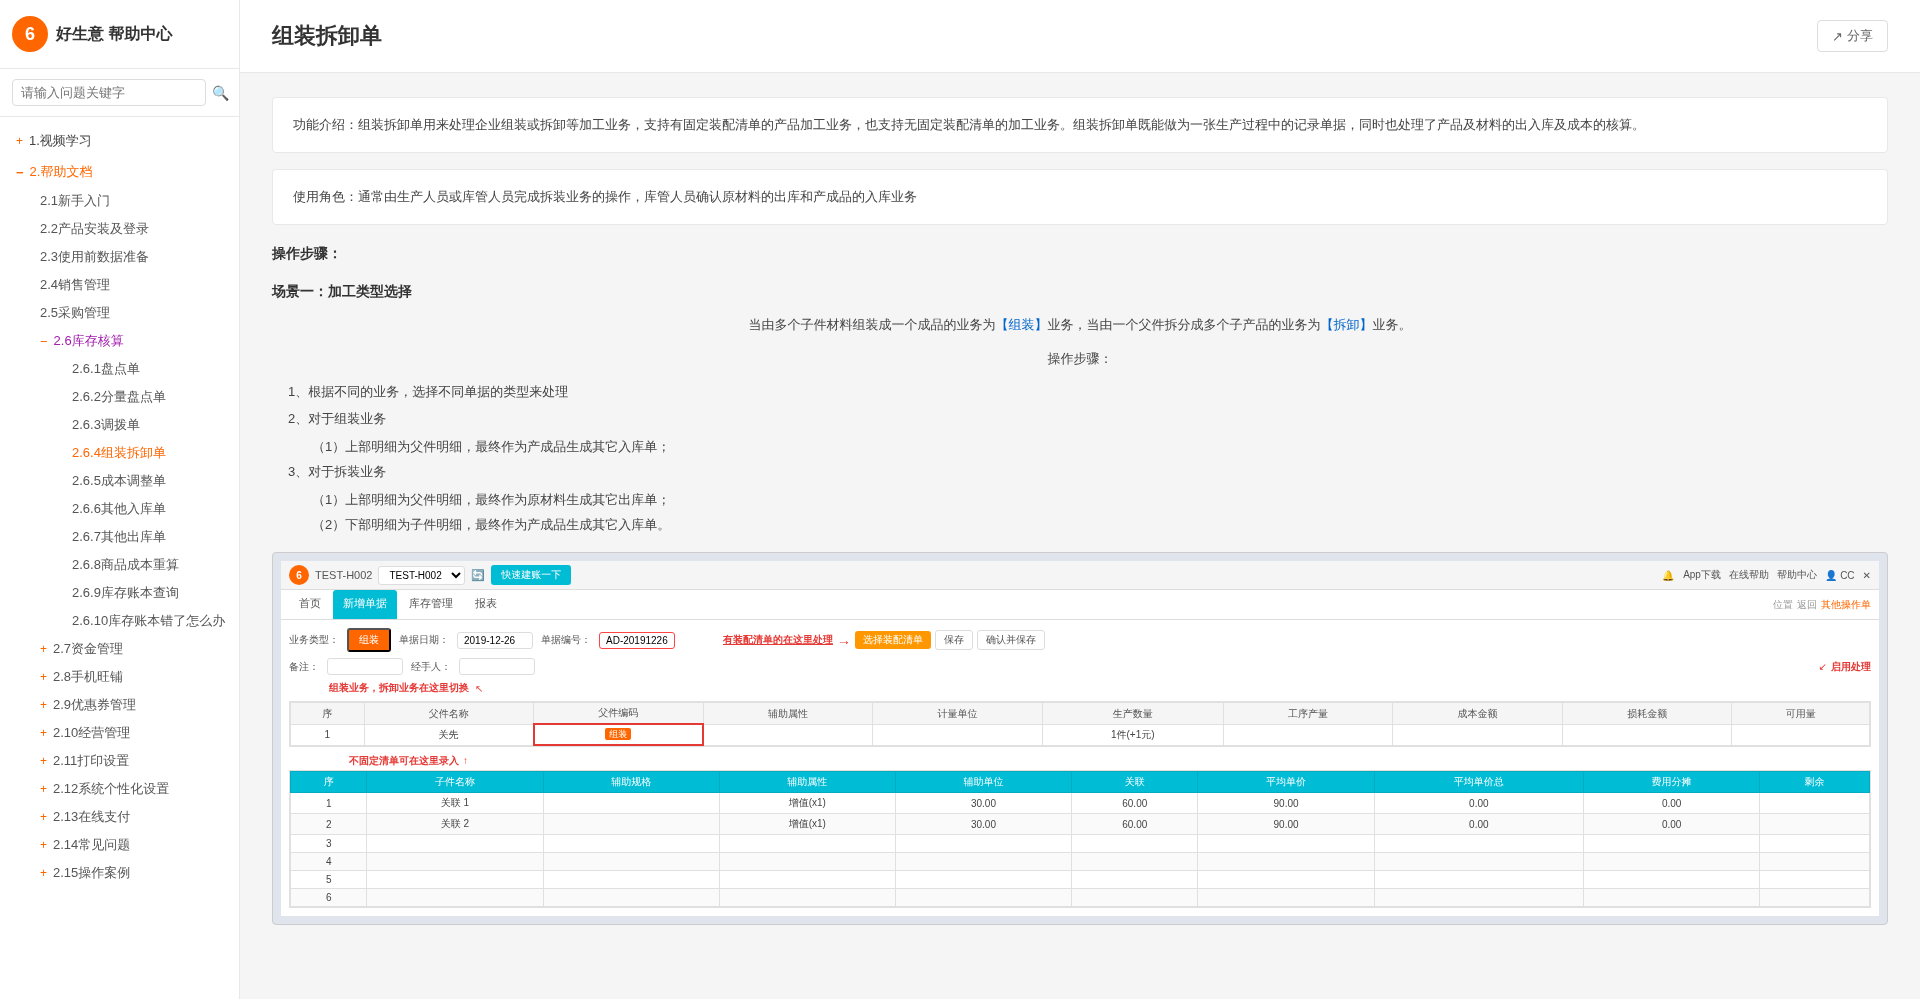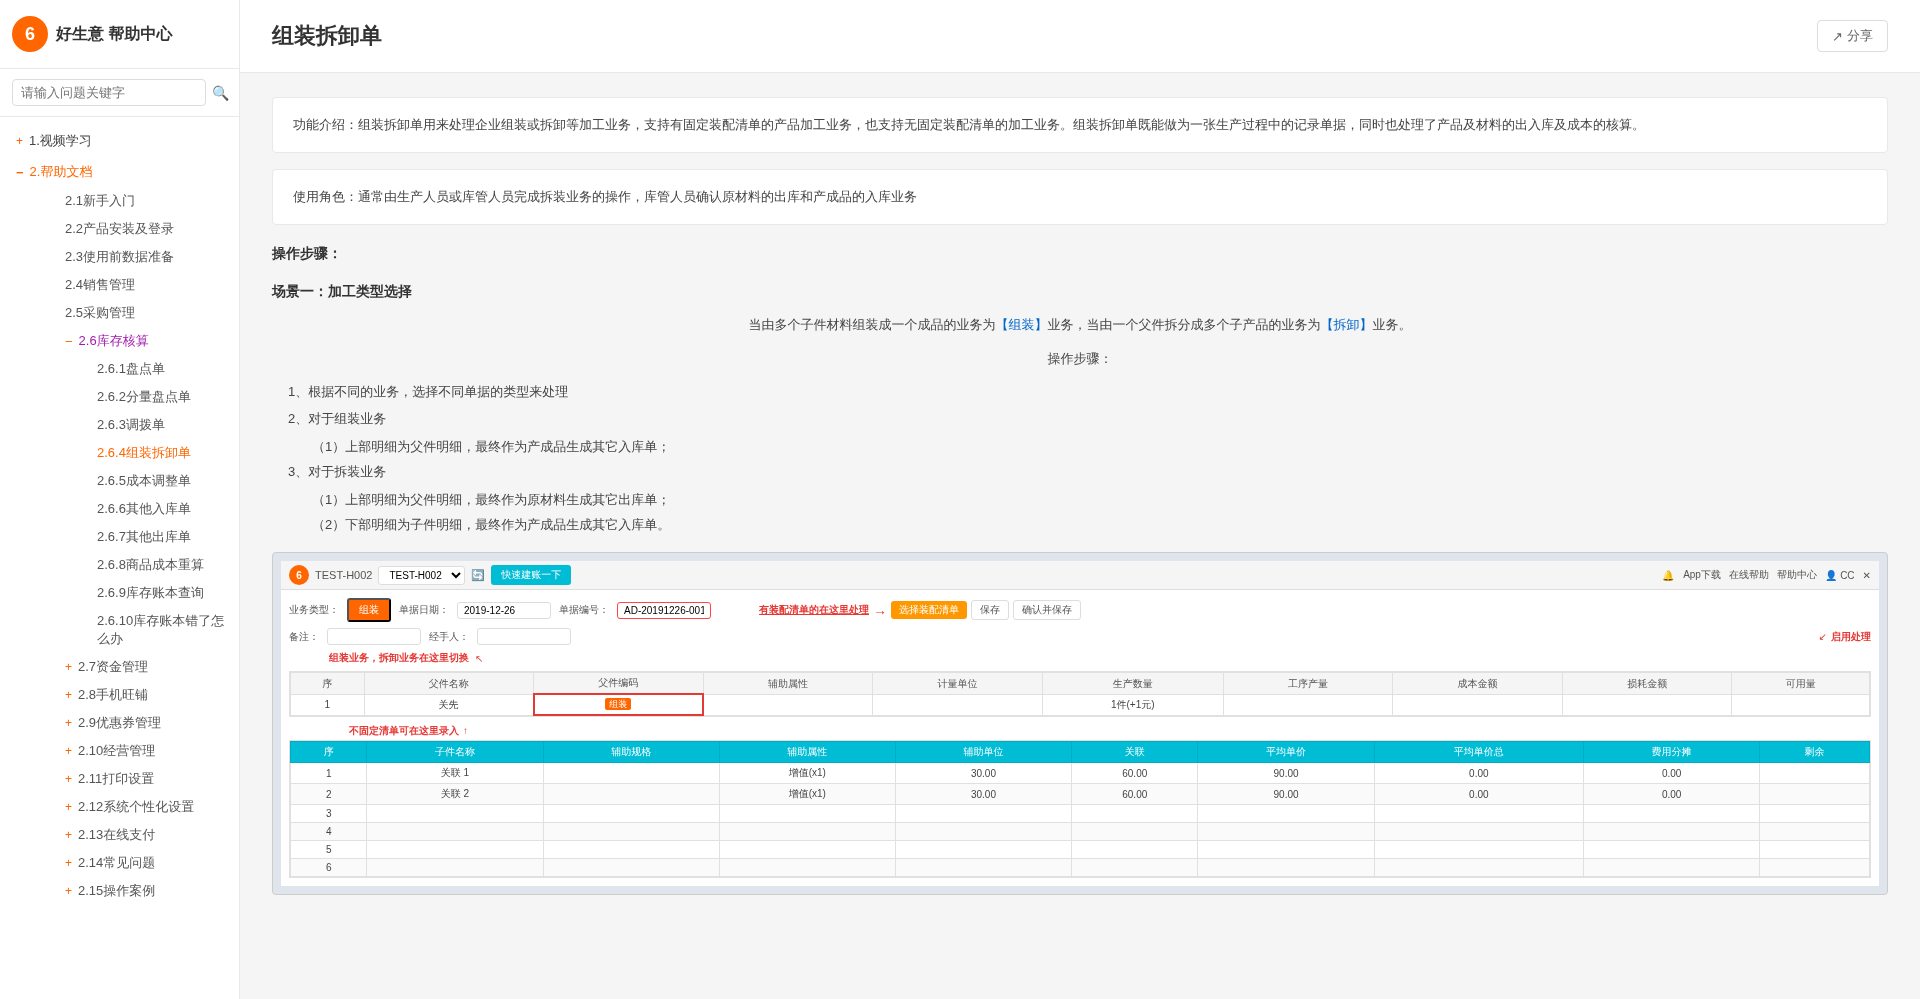--- a/index.html
+++ b/index.html
@@ -12,21 +12,21 @@
     #sidebar-title { font-size: 16px; font-weight: bold; color: #333; }
     #search-box { padding: 10px 12px; border-bottom: 1px solid #e8e8e8; display: flex; align-items: center; gap: 6px; }
     #search-input { flex: 1; border: 1px solid #ddd; border-radius: 4px; padding: 5px 8px; font-size: 13px; outline: none; color: #999; }
     #search-icon-wrap { color: #999; cursor: pointer; }
     #nav-tree { padding: 8px 0; flex: 1; }
     .nav-item { padding: 7px 16px; cursor: pointer; display: flex; align-items: center; gap: 6px; font-size: 13px; color: #444; }
     .nav-item .icon { color: #ff6600; font-size: 12px; }
     .nav-item.active { color: #ff6600; }
     .nav-item.active > span { color: #a21caf; }
     .nav-sub { padding-left: 32px; }
-    .nav-sub .nav-item { font-size: 13px; color: #555; padding: 5px 8px; margin-left: 25px; }
+    .nav-sub .nav-item { font-size: 13px; color: #555; padding: 5px 8px; }
     .nav-sub .nav-item.current { color: #ff6600; font-weight: 500; }
     .nav-section { padding: 6px 16px; font-size: 13px; color: #444; display: flex; align-items: center; gap: 6px; cursor: pointer; }
     .nav-section .minus { color: #ff6600; font-weight: bold; }
 
     
     #main { flex: 1; overflow-y: auto; background: #f5f5f5; }
     #main-header { background: #fff; padding: 20px 32px; border-bottom: 1px solid #e8e8e8; display: flex; align-items: center; justify-content: space-between; }
     #page-title-text { font-size: 22px; font-weight: bold; color: #333; }
     #share-btn { border: 1px solid #ddd; background: #fff; padding: 6px 14px; border-radius: 4px; cursor: pointer; color: #666; font-size: 13px; display: flex; align-items: center; gap: 4px; }
     #content-area { padding: 24px 32px; }
@@ -41,21 +41,21 @@
     .sim-company { font-size: 11px; color: #555; }
     .sim-select { border: 1px solid #ddd; border-radius: 3px; padding: 2px 6px; font-size: 10px; background: #fff; }
     .sim-btn-teal { background: #00bcd4; color: #fff; border: none; border-radius: 3px; padding: 3px 10px; font-size: 10px; cursor: pointer; }
     .sim-icons { margin-left: auto; display: flex; gap: 8px; align-items: center; color: #555; font-size: 10px; }
     .sim-nav { background: #fff; border-bottom: 1px solid #ddd; padding: 0 8px; display: flex; align-items: center; gap: 2px; }
     .sim-nav-item { padding: 6px 10px; font-size: 11px; color: #555; cursor: pointer; border-bottom: 2px solid transparent; }
     .sim-nav-item.teal { background: #00bcd4; color: #fff; border-radius: 3px 3px 0 0; }
     .sim-content { padding: 8px; background: #fff; }
     .sim-form-row { display: flex; align-items: center; gap: 8px; margin-bottom: 6px; flex-wrap: wrap; }
     .sim-label { font-size: 10px; color: #555; white-space: nowrap; }
-    .sim-input { border: 1px solid #ddd; border-radius: 3px; padding: 2px 6px; font-size: 10px; width: 94px; background: #fff; }
+    .sim-input { border: 1px solid #ddd; border-radius: 3px; padding: 2px 6px; font-size: 10px; width: 76px; background: #fff; }
     .sim-input.highlight { border-color: #ff4444; }
     .sim-orange-badge { background: #ff6600; color: #fff; padding: 3px 10px; border-radius: 3px; font-size: 10px; }
     .sim-table { width: 100%; border-collapse: collapse; font-size: 10px; }
     .sim-table th { background: #f5f5f5; border: 1px solid #e0e0e0; padding: 3px 6px; text-align: center; color: #555; font-weight: normal; }
     .sim-table td { border: 1px solid #e0e0e0; padding: 3px 6px; text-align: center; color: #444; }
     .sim-table tr:nth-child(even) td { background: #fafafa; }
 
     .sim-wrapper { position: relative; }
     .bold-link { color: #0066cc; font-weight: 500; }
   </style>
@@ -228,20 +228,31 @@
         <div class="sim-icons">
           <span>🔔</span>
           <span>App下载</span>
           <span>在线帮助</span>
           <span>帮助中心</span>
           <span>👤 CC</span>
           <span>✕</span>
         </div>
       </div>
 
+      <div class="sim-nav">
+        <div class="sim-nav-item">首页</div>
+        <div class="sim-nav-item teal">新增单据</div>
+        <div class="sim-nav-item">库存管理</div>
+        <div class="sim-nav-item">报表</div>
+        <div style="margin-left:auto; display:flex; gap:4px; align-items:center;">
+          <span style="font-size:10px;color:#999">位置</span>
+          <span style="font-size:10px;color:#999">返回</span>
+          <span style="font-size:10px;color:#ff6600">其他操作单</span>
+        </div>
+      </div>
 
       <div class="sim-content" style="position:relative;">
 
         <div style="position:relative; margin-bottom:6px;">
           <div class="sim-form-row">
             <span class="sim-label">业务类型：</span>
             <button class="sim-orange-badge">组装</button>
             <span class="sim-label">单据日期：</span>
             <input class="sim-input" type="text" value="2019-12-26" style="">
             <span class="sim-label">单据编号：</span>

